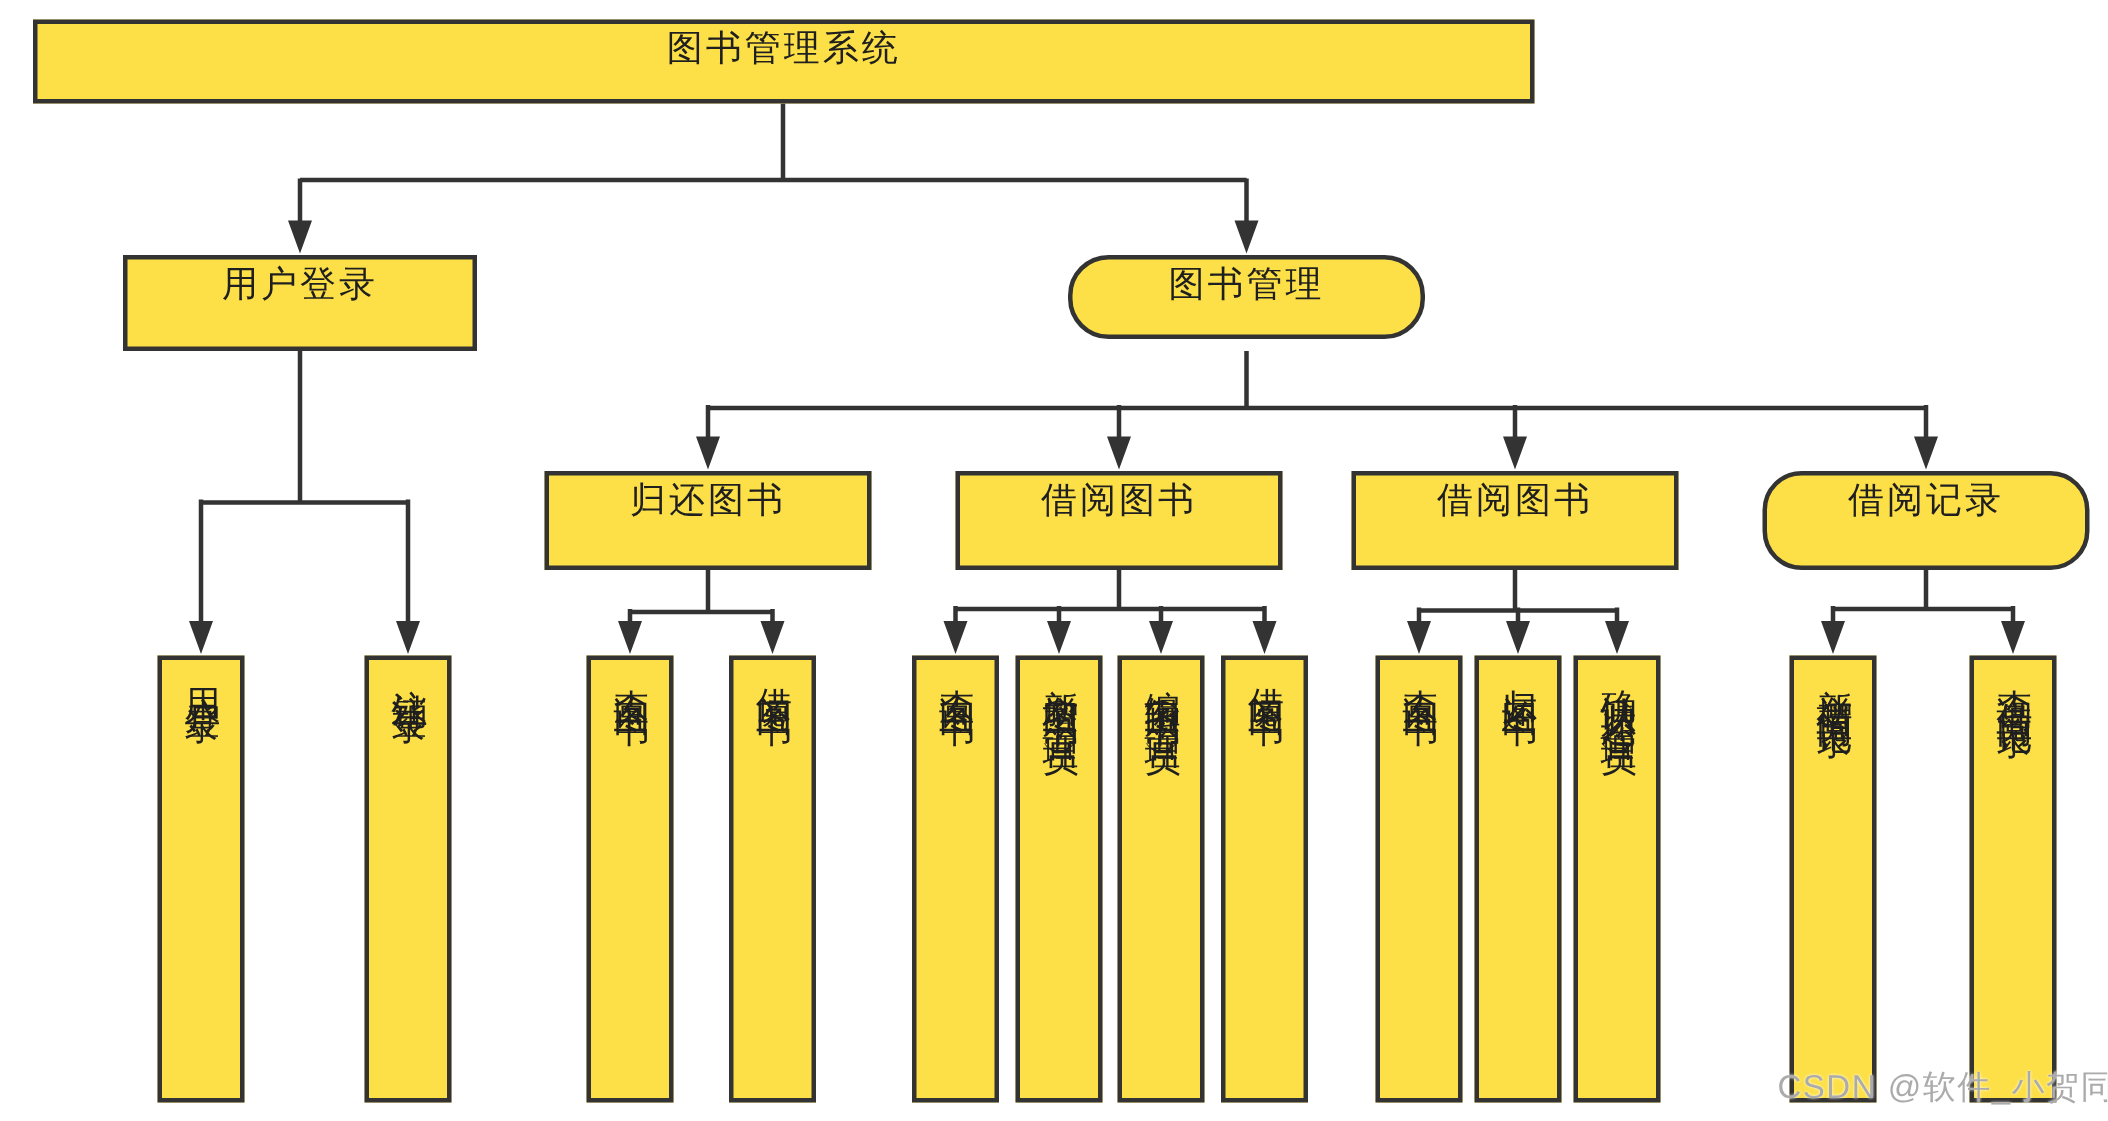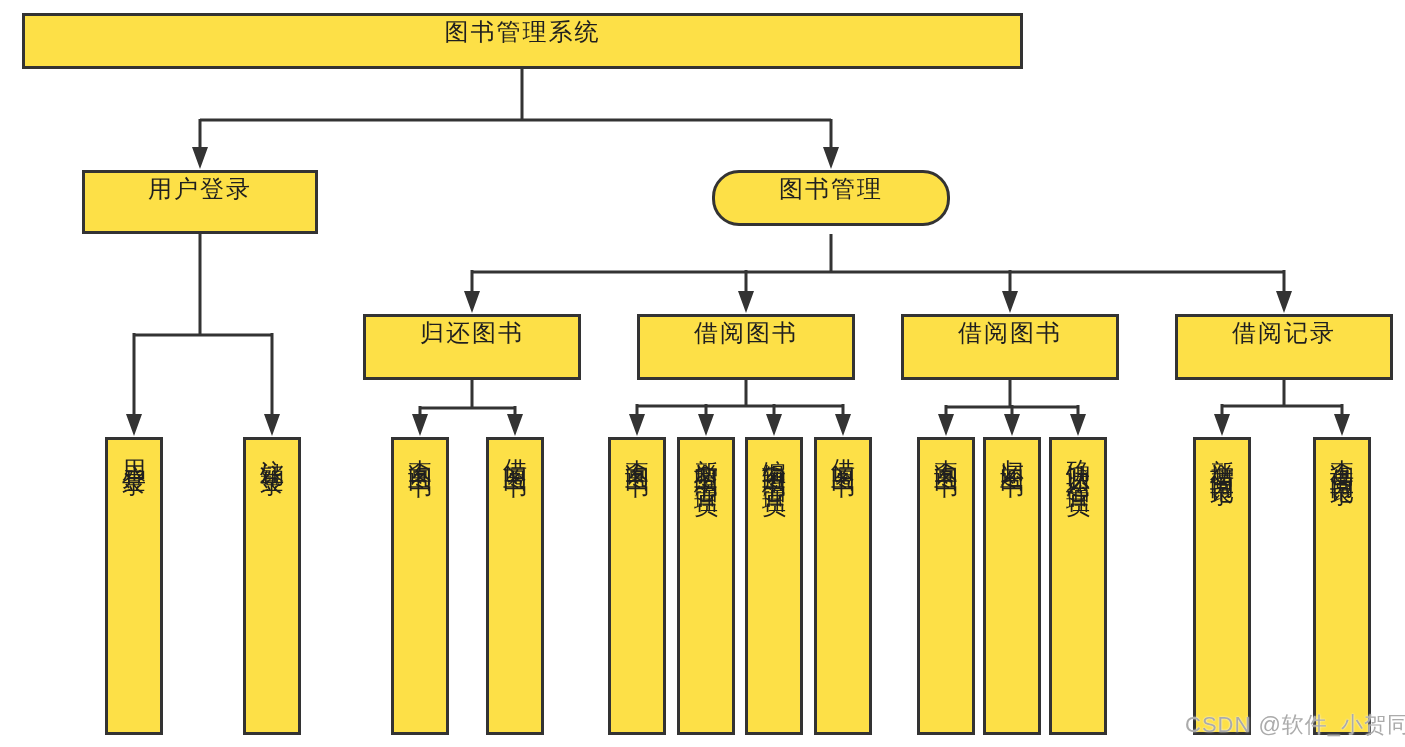--- a/index.html
+++ b/index.html
@@ -42,21 +42,21 @@
   }
   
   .n-root   { left: 22px;   top: 13px;  width: 1001px; height: 56px; }
   
   .n-login  { left: 82px;   top: 170px; width: 236px;  height: 64px; }
   .n-mgmt   { left: 712px;  top: 170px; width: 238px;  height: 56px; border-radius: 27px; }
   
   .n-newrec { left: 363px;  top: 314px; width: 218px;  height: 66px; }
   .n-borrow { left: 637px;  top: 314px; width: 218px;  height: 66px; }
   .n-current{ left: 901px;  top: 314px; width: 218px;  height: 66px; }
-  .n-record { left: 1175px; top: 314px; width: 218px;  height: 66px; }
+  .n-record { left: 1175px; top: 314px; width: 218px;  height: 66px; border-radius: 26px; }
   
   .leaf { top: 437px; width: 58px; height: 298px; }
   .l-1a { left: 105px; }
   .l-1b { left: 243px; }
   .l-2a { left: 391px; }
   .l-2b { left: 486px; }
   .l-3a { left: 608px; }
   .l-3b { left: 677px; }
   .l-3c { left: 745px; }
   .l-3d { left: 814px; }

